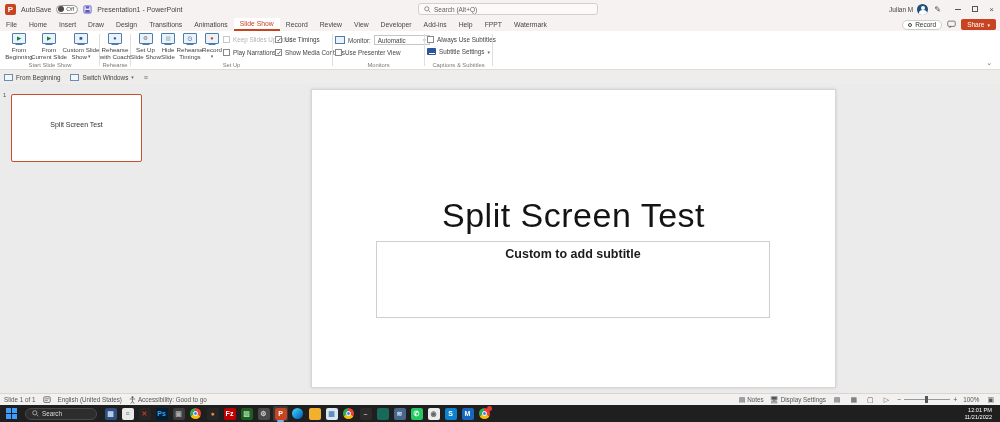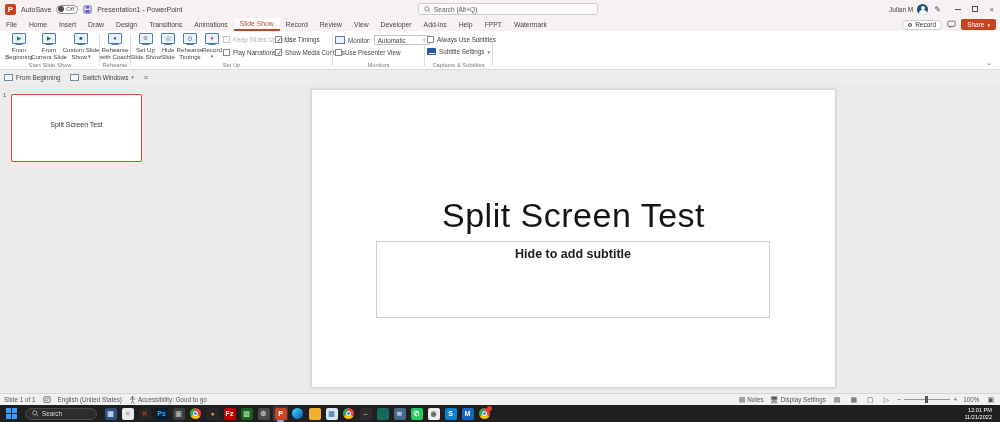--- a/index.html
+++ b/index.html
@@ -342,21 +342,21 @@
 
 <div class="workspace">
   <span class="slide-number">1</span>
   <div class="thumb">
     <div class="thumb-title">Split Screen Test</div>
   </div>
 
   <div class="slide">
     <div class="slide-title">Split Screen Test</div>
     <div class="subtitle-box">
-      <div class="subtitle-text">Hide to add subtitle</div>
+      <div class="subtitle-text">Custom to add subtitle</div>
     </div>
   </div>
 </div>
 
 <div class="statusbar">
   <div class="sb-left">
     <span>Slide 1 of 1</span>
     <svg width="8" height="8" viewBox="0 0 10 10">
       <rect x="1" y="1" width="8" height="7" rx="1" fill="none" stroke="#555" stroke-width="1"></rect>
       <line x1="2.5" y1="3.5" x2="7.5" y2="3.5" stroke="#555" stroke-width="0.8"></line>

